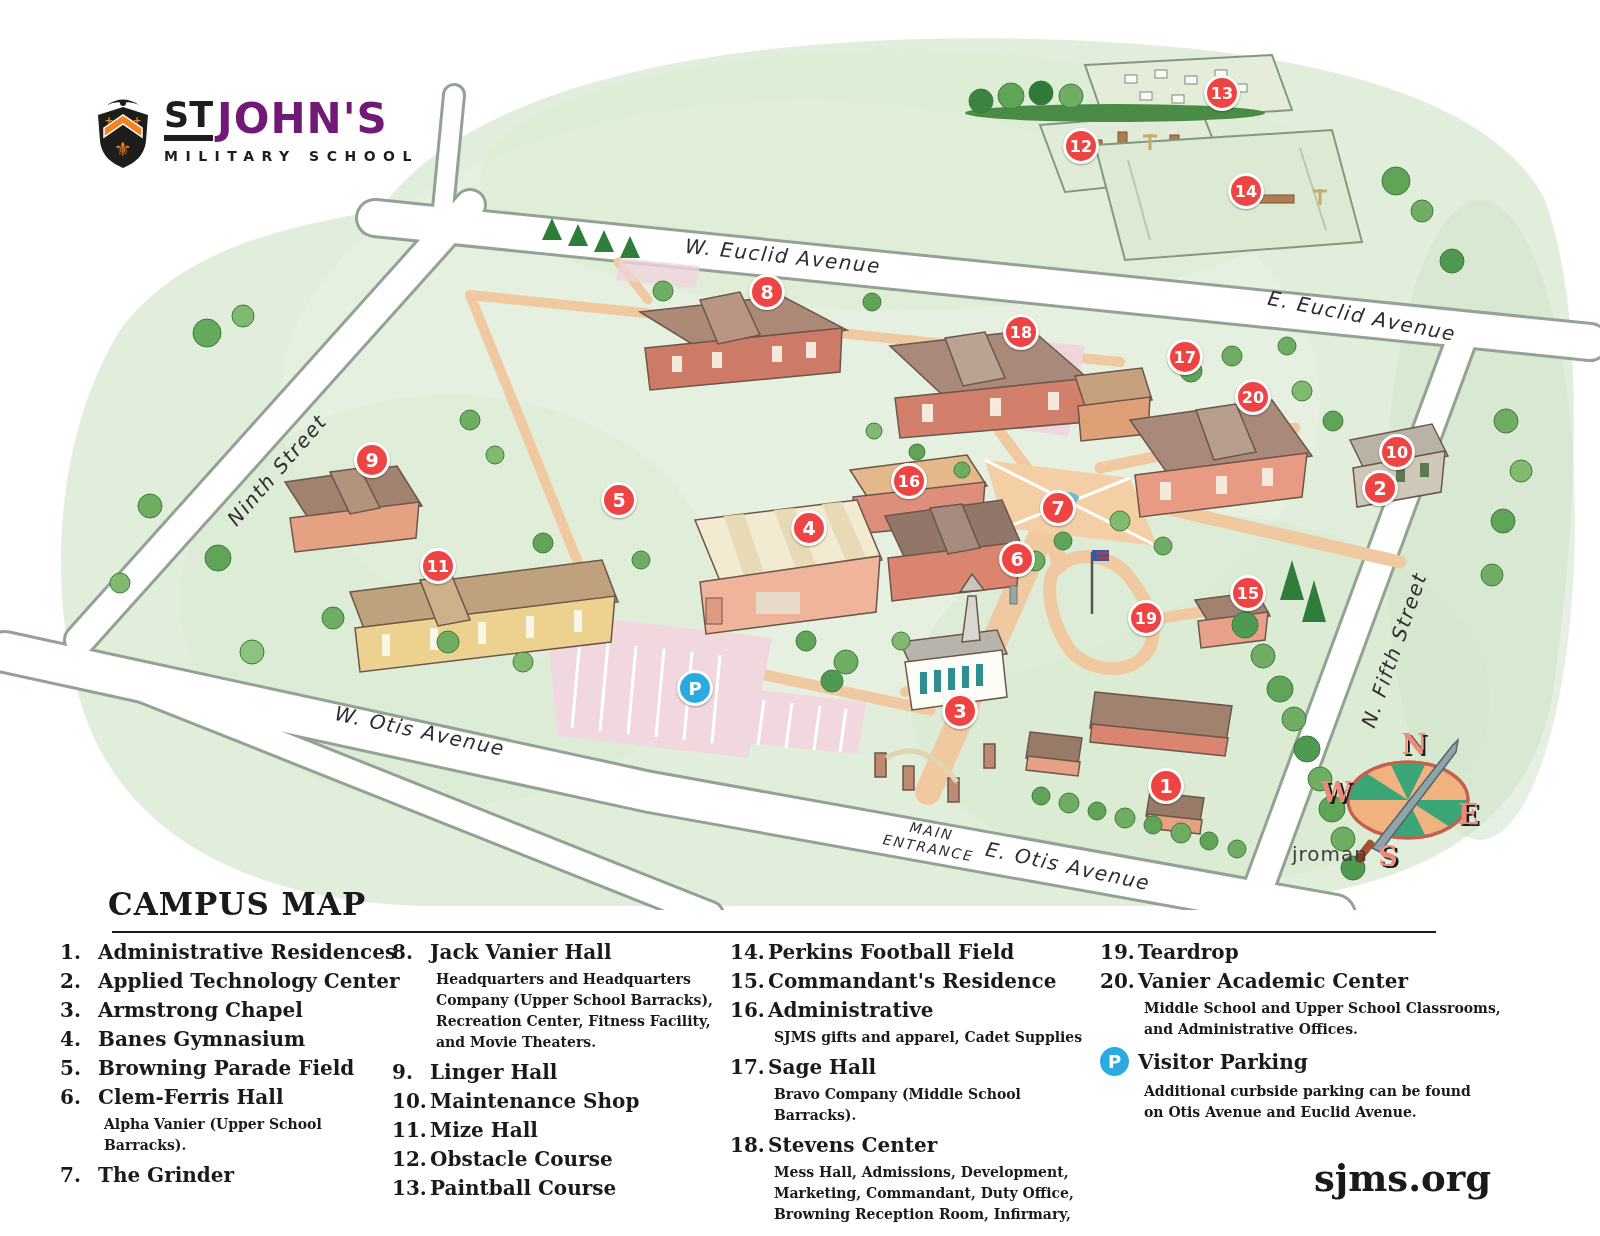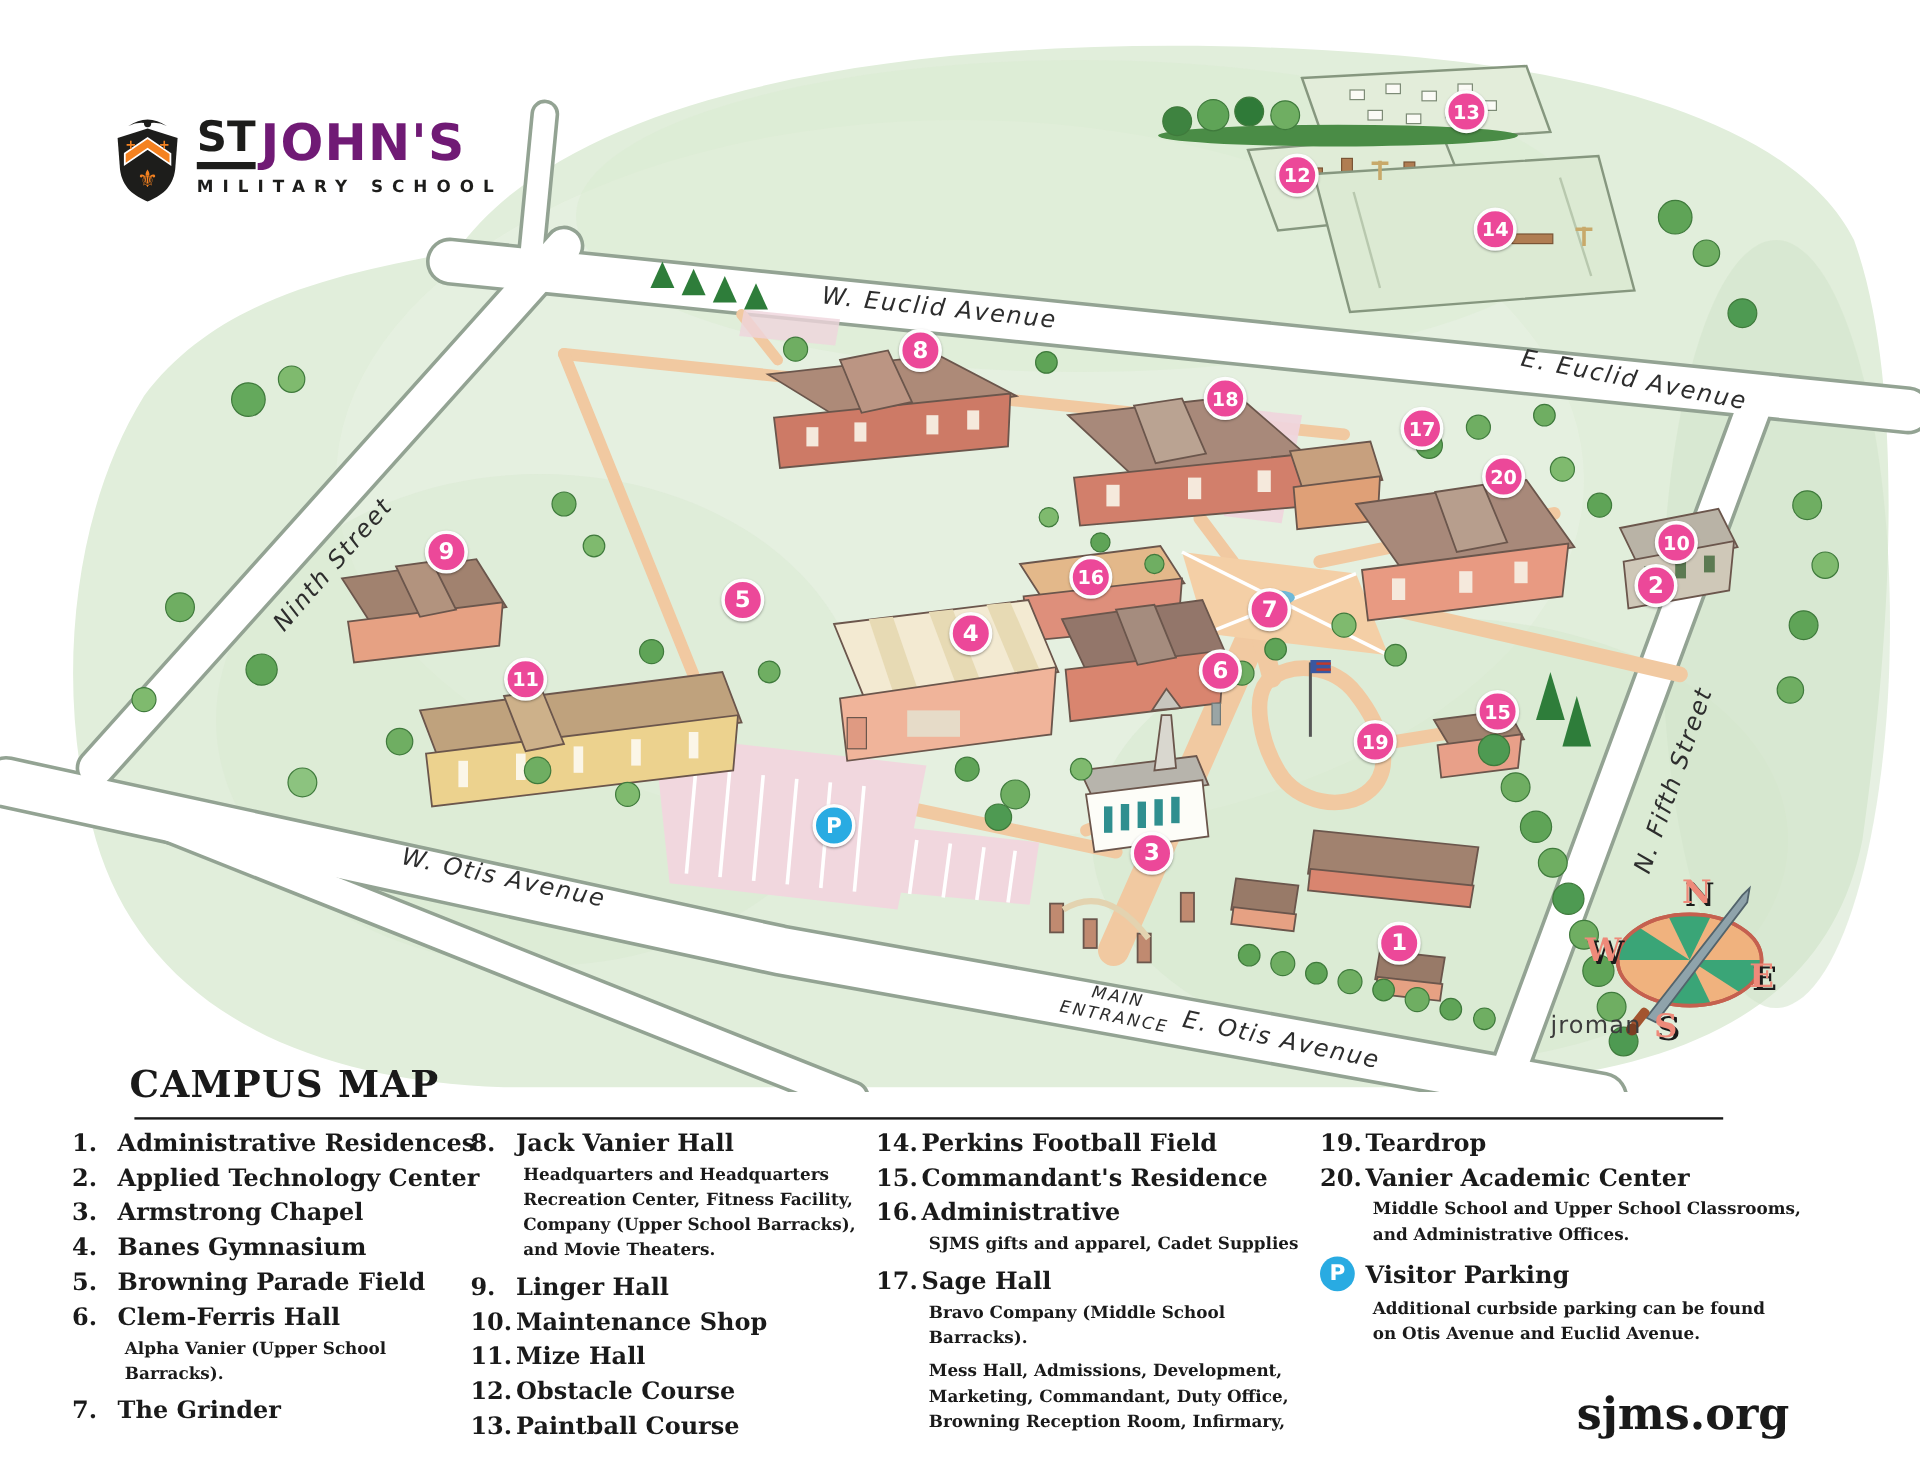--- a/index.html
+++ b/index.html
@@ -8,21 +8,21 @@
   .map-svg{position:absolute;left:0;top:0;}
 
   
   .street-label{position:absolute;font-family:"DejaVu Sans",sans-serif;font-style:italic;
     color:#2d2d2d;font-size:20px;letter-spacing:1.5px;white-space:nowrap;
     transform:translate(-50%,-50%);}
   .street-label.small{font-size:14px;letter-spacing:2px;text-align:center;line-height:17px;}
 
   
   .marker{position:absolute;width:36px;height:36px;box-sizing:border-box;border-radius:50%;
-    background:#ec4899;border:3px solid #fdfdfd;color:#fff;display:flex;align-items:center;
+    background:#ef4444;border:3px solid #fdfdfd;color:#fff;display:flex;align-items:center;
     justify-content:center;font:bold 19px "DejaVu Sans",sans-serif;transform:translate(-50%,-50%);
     box-shadow:0 1px 2px rgba(0,0,0,.35);}
   .marker-2d{font-size:16px;}
   .marker-p{background:#29ABE2;font-size:18px;}
 
   
   .logo{position:absolute;left:92px;top:98px;display:flex;align-items:flex-start;}
   .logo-text{margin-left:10px;font-family:"DejaVu Sans",sans-serif;}
   .logo-line1{display:flex;align-items:flex-start;line-height:1;}
   .logo-st{font-weight:bold;font-size:35px;color:#1d1d1b;border-bottom:6px solid #1d1d1b;padding-bottom:2px;}
@@ -472,22 +472,22 @@
         <span class="leg-name">The Grinder</span>
       </div>
     </div>
   <div class="legend-col legend-col-2">
       <div class="leg-item">
         <span class="leg-num">8.</span>
         <span class="leg-name">Jack Vanier Hall</span>
       </div>
       <div class="leg-desc">
         <div>Headquarters and Headquarters</div>
+        <div>Company (Upper School Barracks),</div>
         <div>Recreation Center, Fitness Facility,</div>
-        <div>Company (Upper School Barracks),</div>
         <div>and Movie Theaters.</div>
       </div>
       <div class="leg-item">
         <span class="leg-num">9.</span>
         <span class="leg-name">Linger Hall</span>
       </div>
       <div class="leg-item">
         <span class="leg-num">10.</span>
         <span class="leg-name">Maintenance Shop</span>
       </div>
@@ -520,20 +520,24 @@
       <div class="leg-desc">
         <div>SJMS gifts and apparel, Cadet Supplies</div>
       </div>
       <div class="leg-item">
         <span class="leg-num">17.</span>
         <span class="leg-name">Sage Hall</span>
       </div>
       <div class="leg-desc">
         <div>Bravo Company (Middle School</div>
         <div>Barracks).</div>
+      </div>
+      <div class="leg-item">
+        <span class="leg-num">18.</span>
+        <span class="leg-name">Stevens Center</span>
       </div>
       <div class="leg-desc">
         <div>Mess Hall, Admissions, Development,</div>
         <div>Marketing, Commandant, Duty Office,</div>
         <div>Browning Reception Room, Infirmary,</div>
       </div>
     </div>
   <div class="legend-col legend-col-4">
       <div class="leg-item">
         <span class="leg-num">19.</span>

